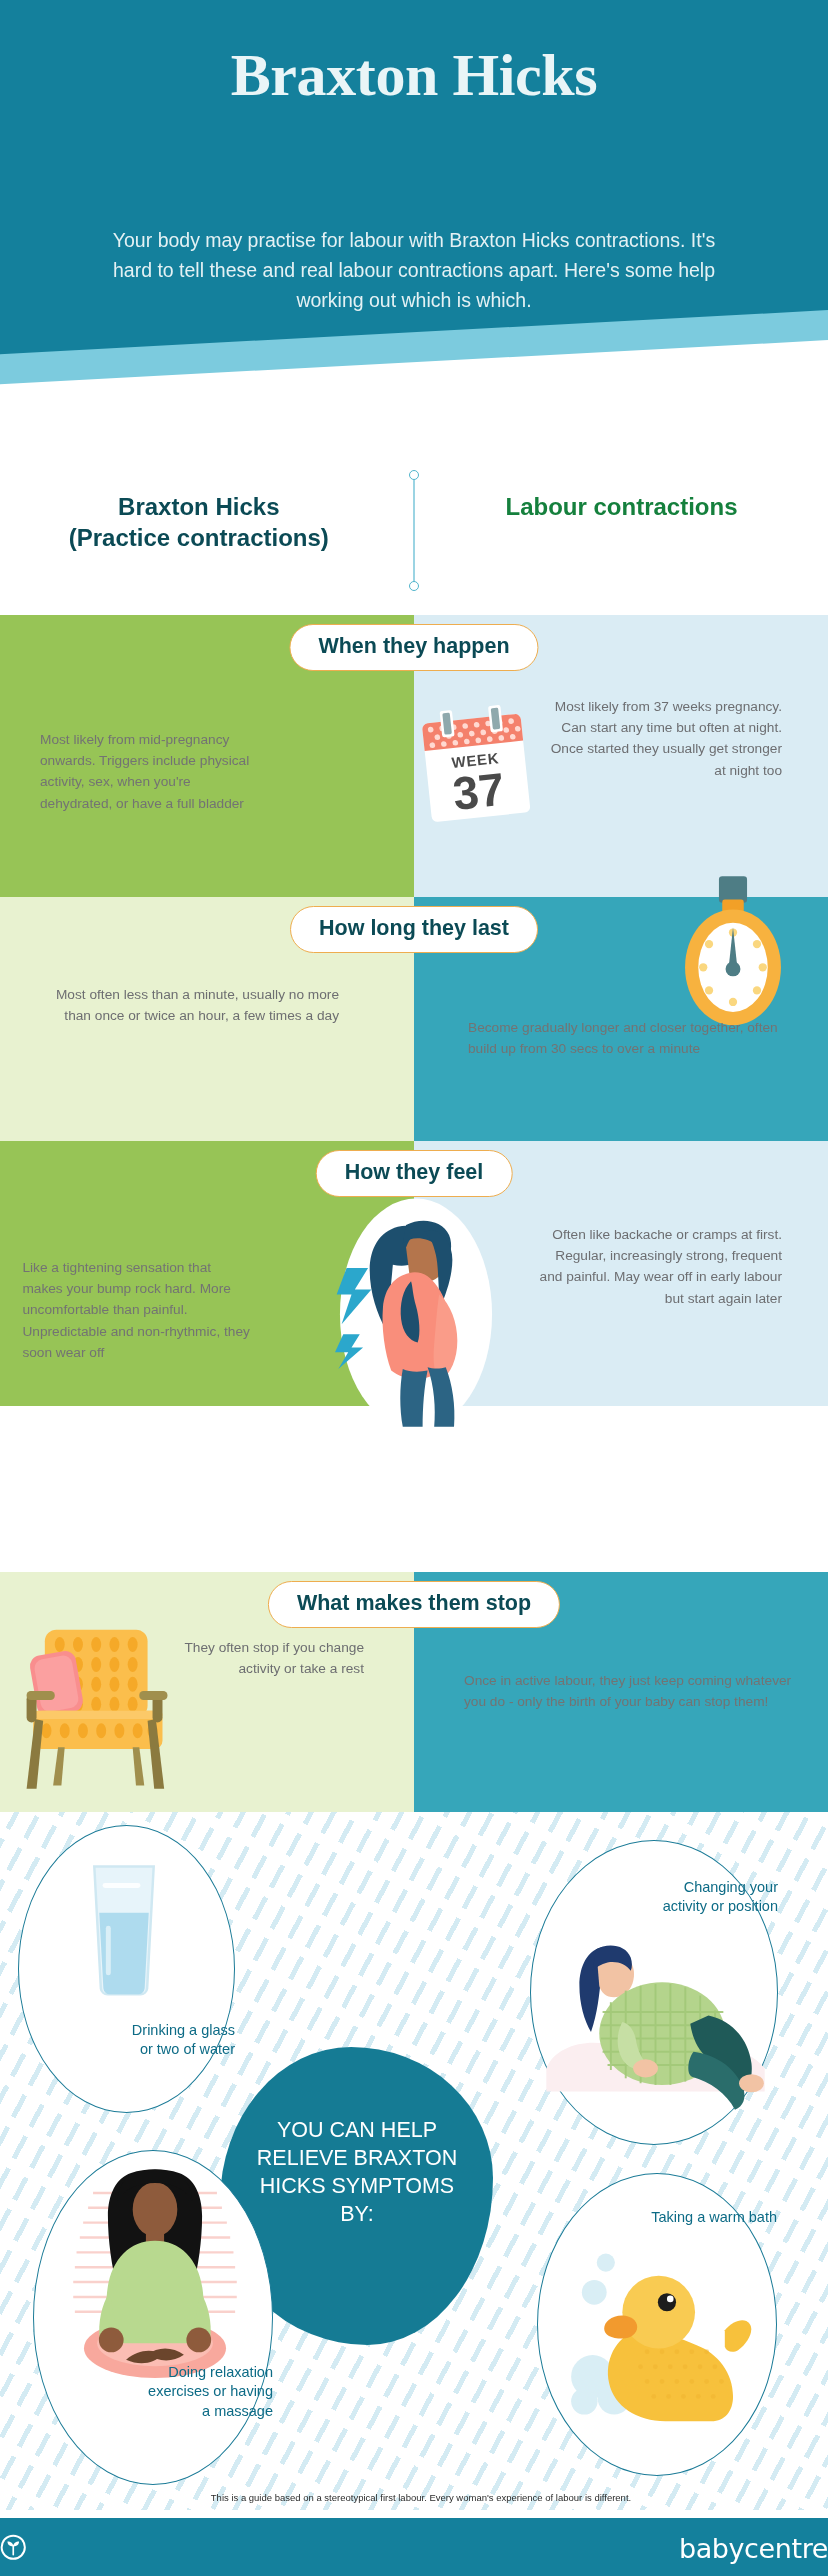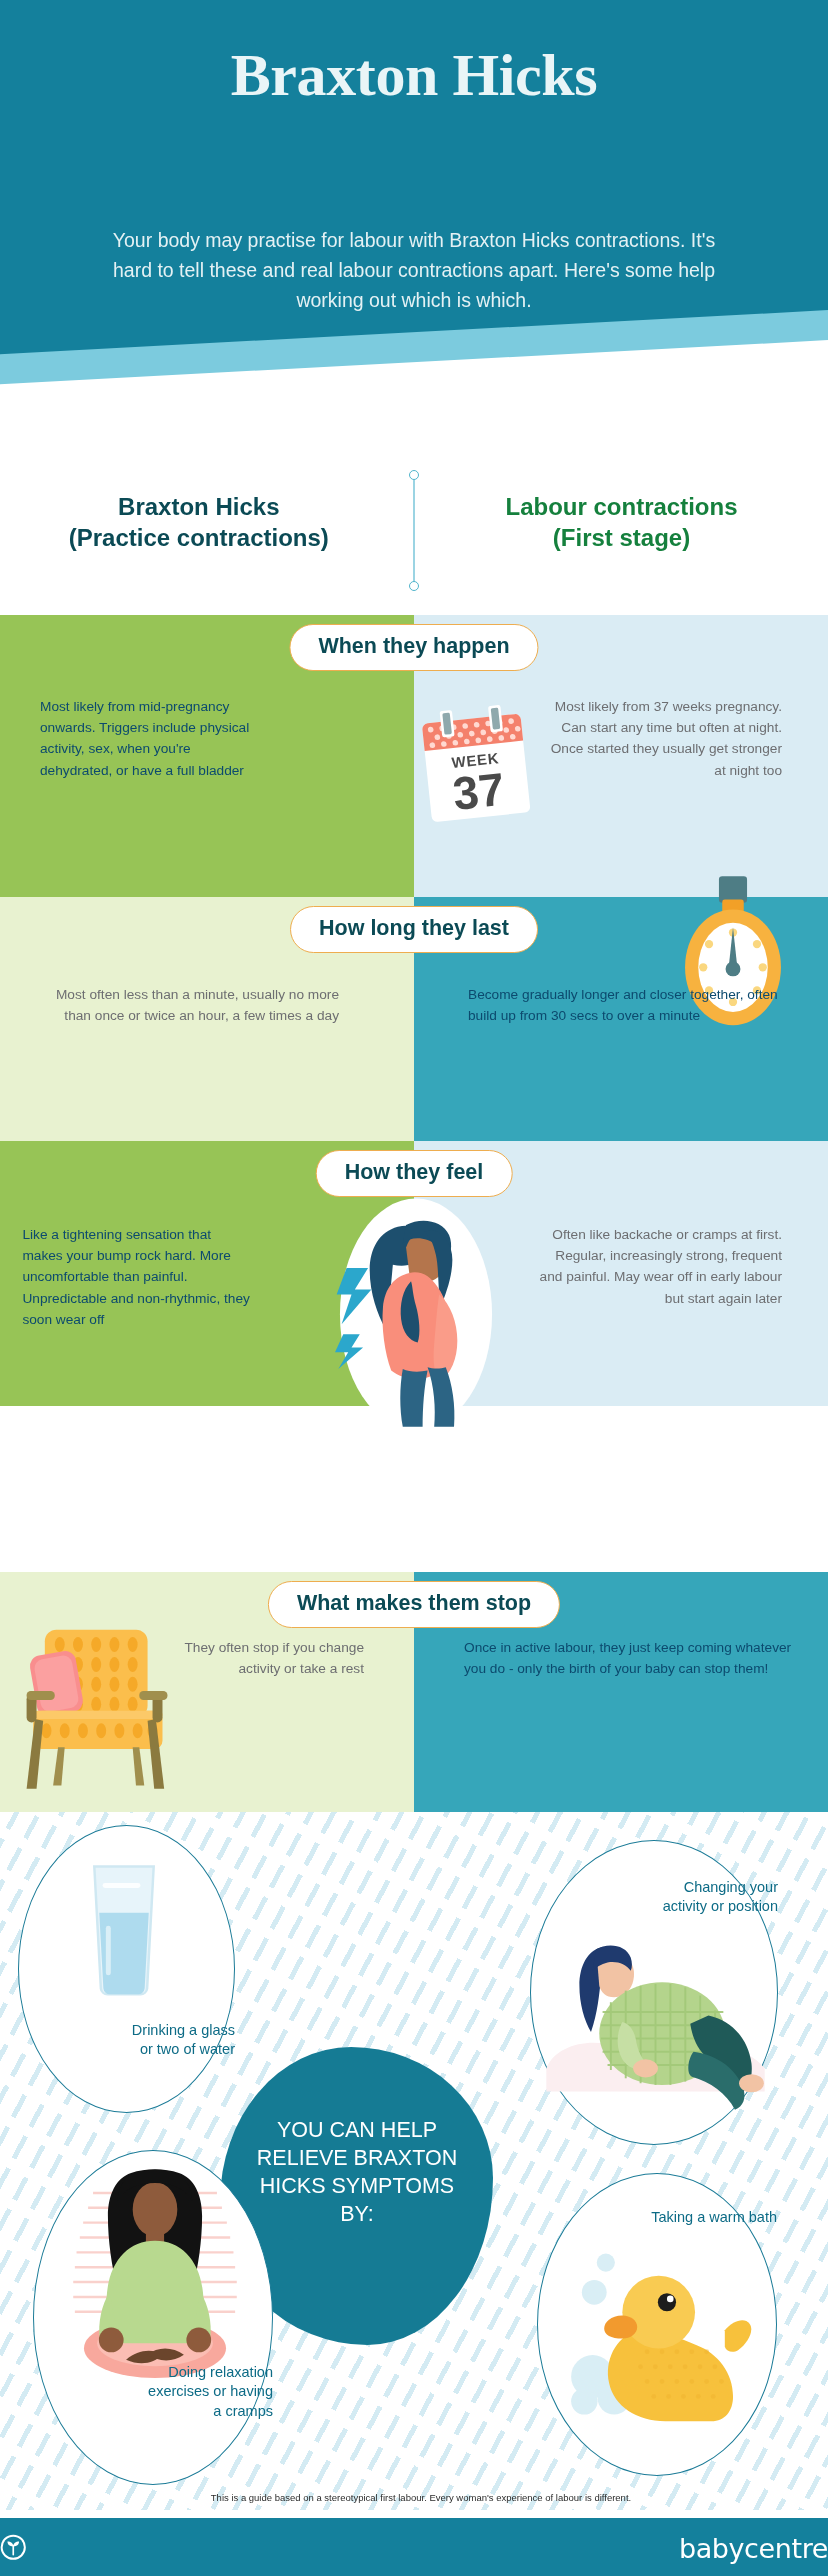--- a/index.html
+++ b/index.html
@@ -123,21 +123,21 @@
     white-space: nowrap;
     z-index: 6;
   }
 
   .body-txt {
     position: absolute;
     font-size: 13.7px;
     line-height: 1.55;
     z-index: 4;
   }
-  .txt-white { color: #0c4a6e; }
+  .txt-white { color: #737373; margin-top: 33px; }
   .txt-grey  { color: #6d6e71; }
   .ta-left  { text-align: left; }
   .ta-right { text-align: right; }
 
   
   .art { position: absolute; z-index: 3; }
 
   
   .relief {
     position: absolute;
@@ -245,21 +245,20 @@
   <div class="colheads">
     <div class="colhead left">
       <div>Braxton Hicks</div>
       <div>(Practice contractions)</div>
     </div>
     <div class="divider"></div>
     <div class="divider-dot top"></div>
     <div class="divider-dot bot"></div>
     <div class="colhead right">
       <div>Labour contractions</div>
-      <div>(First stage)</div>
     </div>
   </div>
 
   <div class="section" style="top:615px;height:282px;">
     <div class="half left c-green-dark"></div>
     <div class="half right c-blue-lite"></div>
 
     <div class="art" style="left:411px;top:70px;width:132px;height:145px;">
       <svg width="132" height="145" viewBox="0 0 160 175">
         <g transform="rotate(-6 80 90)">
@@ -544,21 +543,21 @@
         <circle cx="62" cy="208" r="15" fill="#8e5b3c"></circle>
         <circle cx="168" cy="208" r="15" fill="#8e5b3c"></circle>
 
         <path d="M80 232c14-12 32-14 44-6-10 10-26 14-44 6z" fill="#6b452c"></path>
         <path d="M150 226c-14-10-32-10-44 0 12 8 30 10 44 0z" fill="#6b452c"></path>
       </svg>
     </div>
     <div class="bubble-label" style="left:33px;top:551px;width:240px;">
       <div>Doing relaxation</div>
       <div>exercises or having</div>
-      <div>a cramps</div>
+      <div>a massage</div>
     </div>
 
     <div class="bubble" style="left:537px;top:361px;width:240px;height:303px;"></div>
     <div class="bubble-label" style="left:537px;top:396px;width:240px;">
       <div>Taking a warm bath</div>
     </div>
     <div style="position:absolute;left:571px;top:439px;width:182px;height:190px;z-index:4;">
       <svg width="182" height="190" viewBox="0 0 220 230">
         <g fill="#d9eef5">
           <circle cx="42" cy="14" r="11"></circle>

